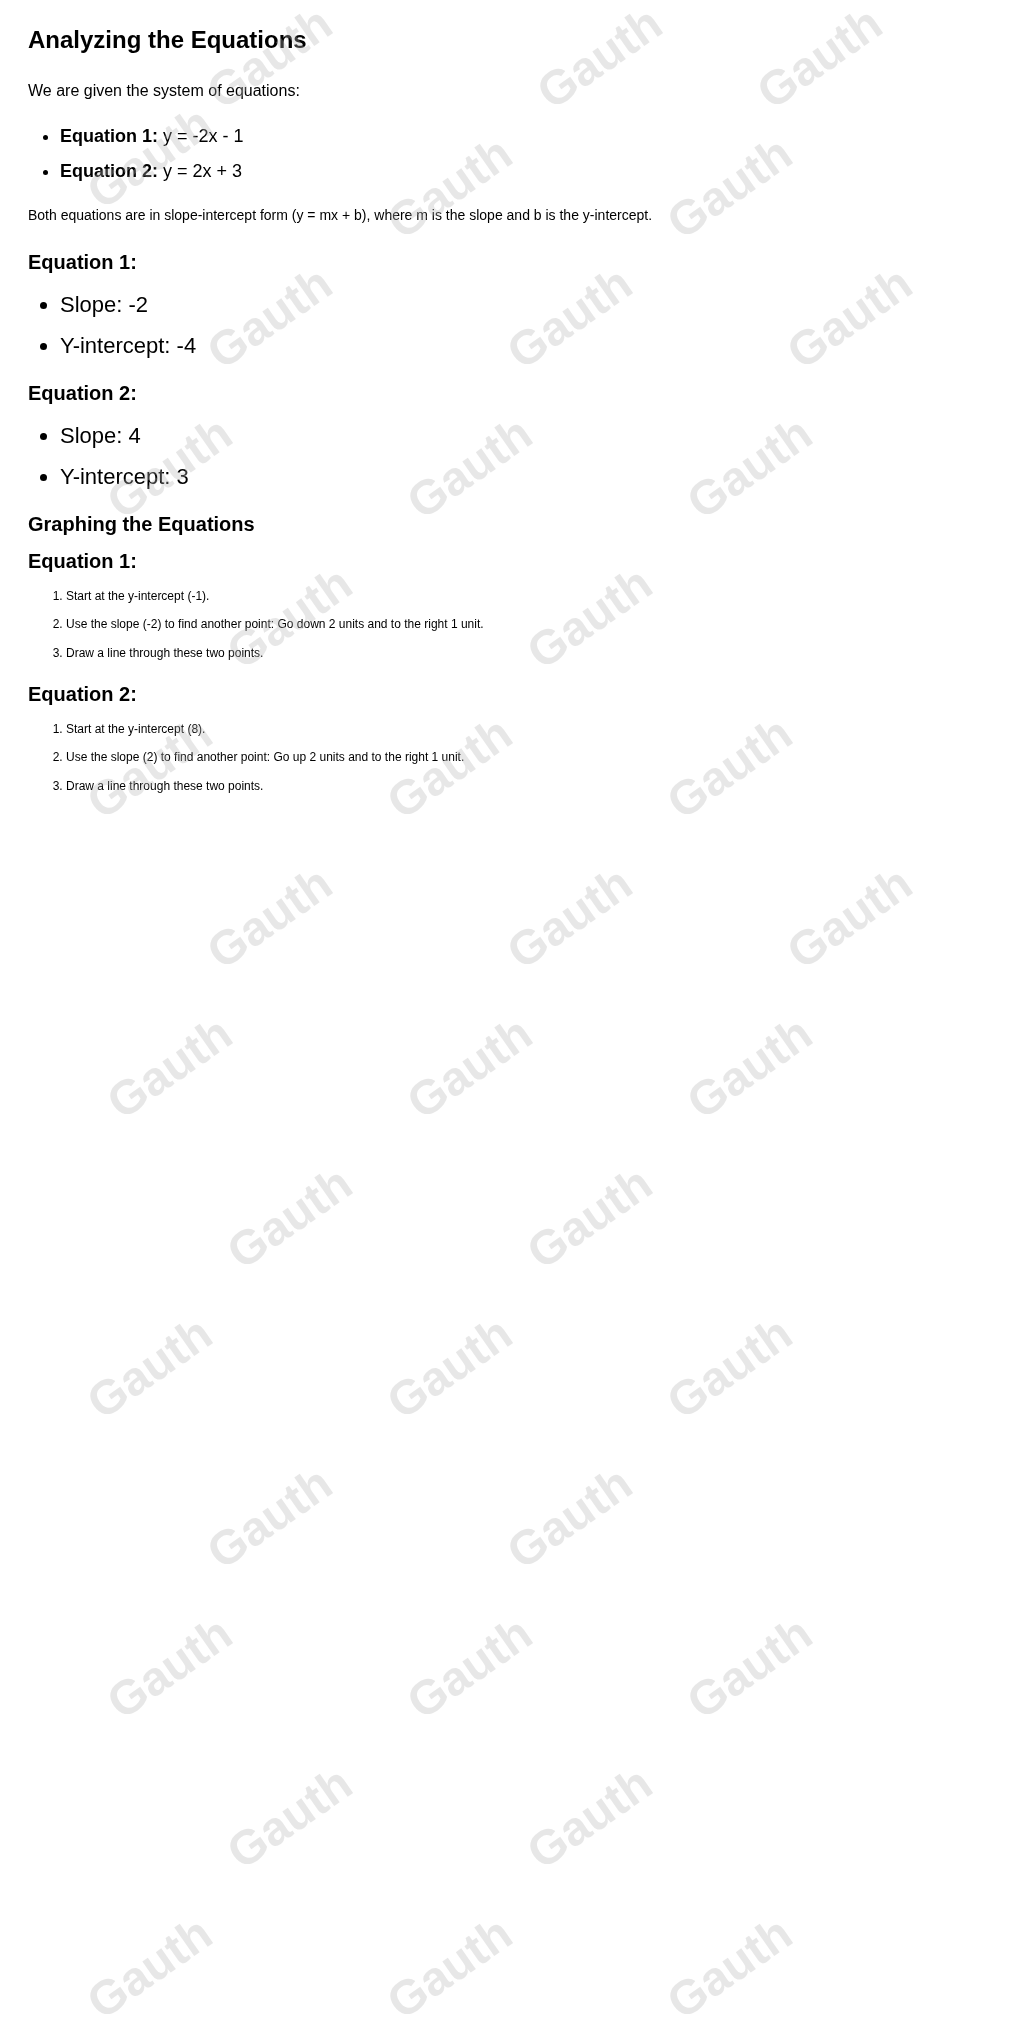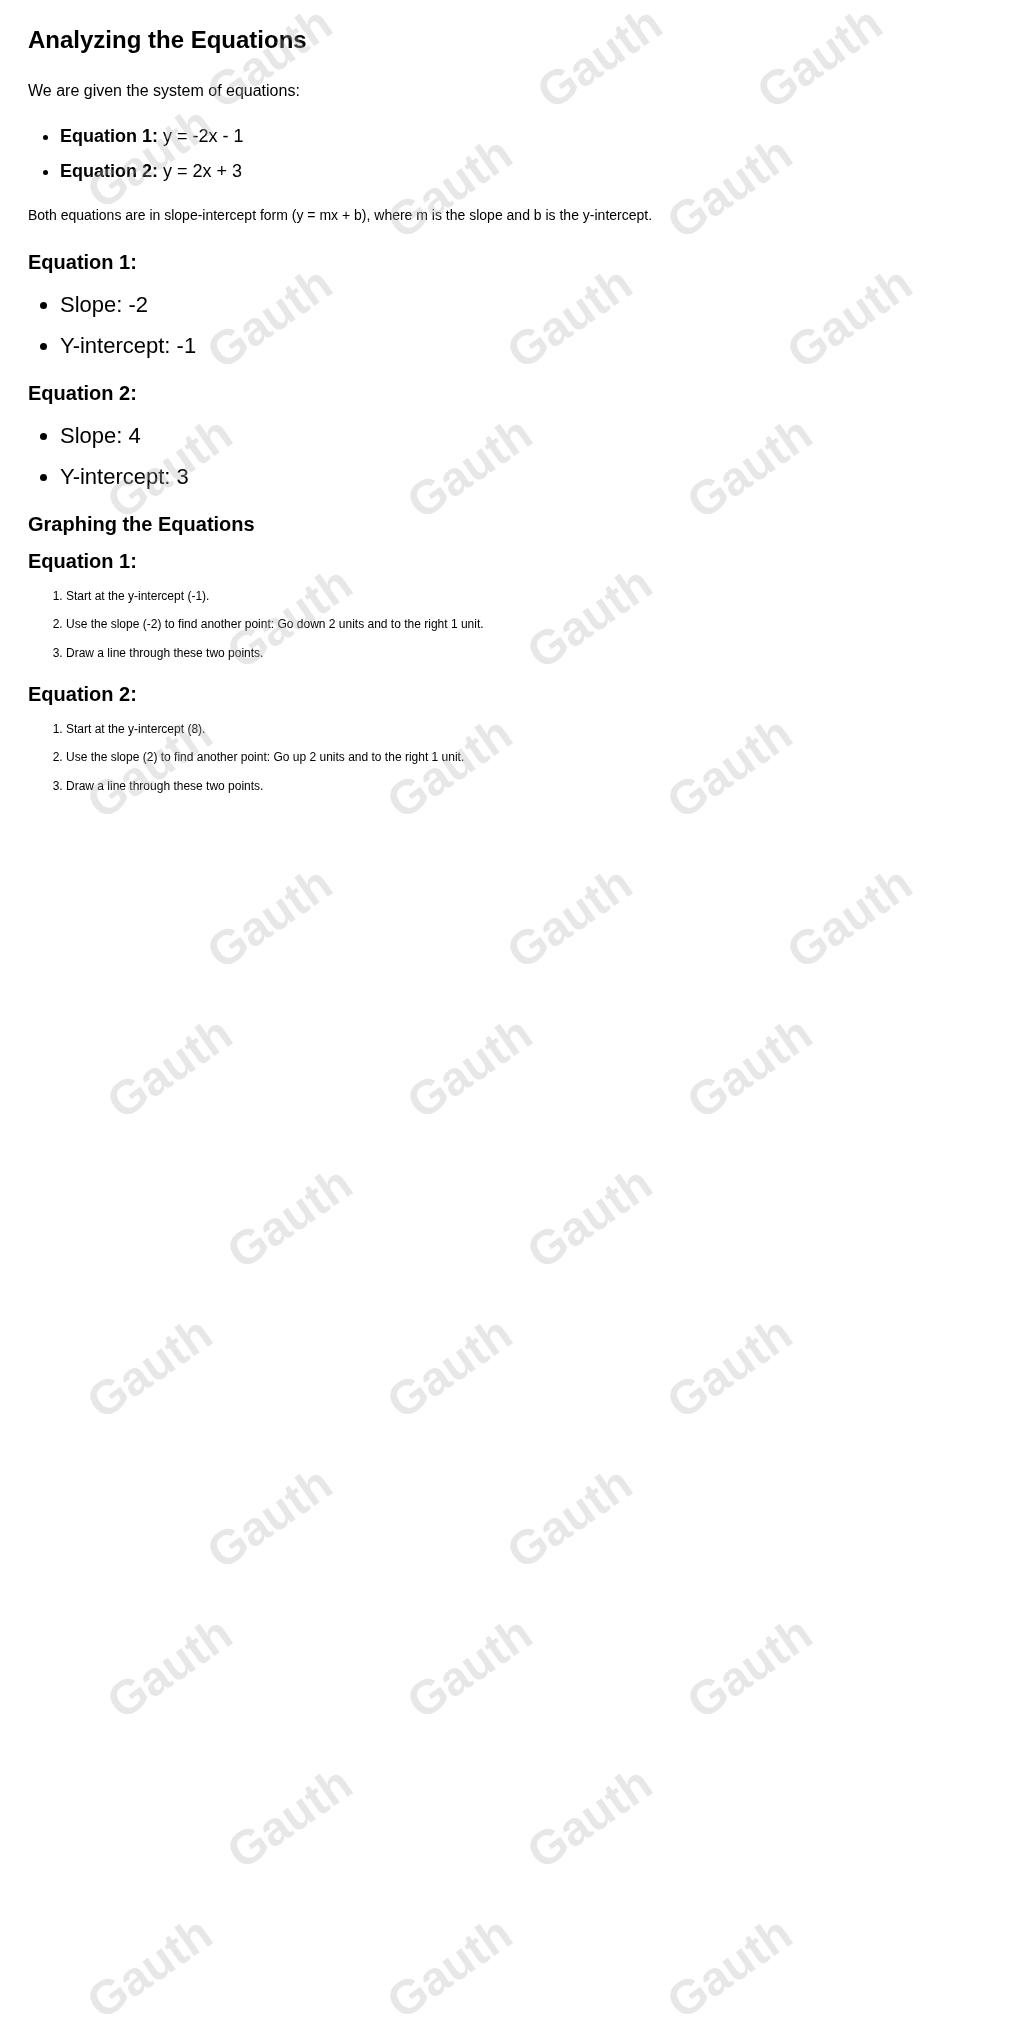--- a/index.html
+++ b/index.html
@@ -168,21 +168,21 @@
     <strong>Equation 2:</strong><span> y = 2x + 3</span>
   </li>
 </ul>
 
 <p class="body-text">Both equations are in slope-intercept form (y = mx + b), where m is the slope and b is the y-intercept.</p>
 
 <h2 class="section-title">Equation 1:</h2>
 
 <ul class="sub-list">
   <li>Slope: -2</li>
-  <li>Y-intercept: -1</li>
+  <li>Y-intercept: -4</li>
 </ul>
 
 <h2 class="section-title">Equation 2:</h2>
 
 <ul class="sub-list">
   <li>Slope: 4</li>
   <li>Y-intercept: 3</li>
 </ul>
 
 <h2 class="section-title">Graphing the Equations</h2>

